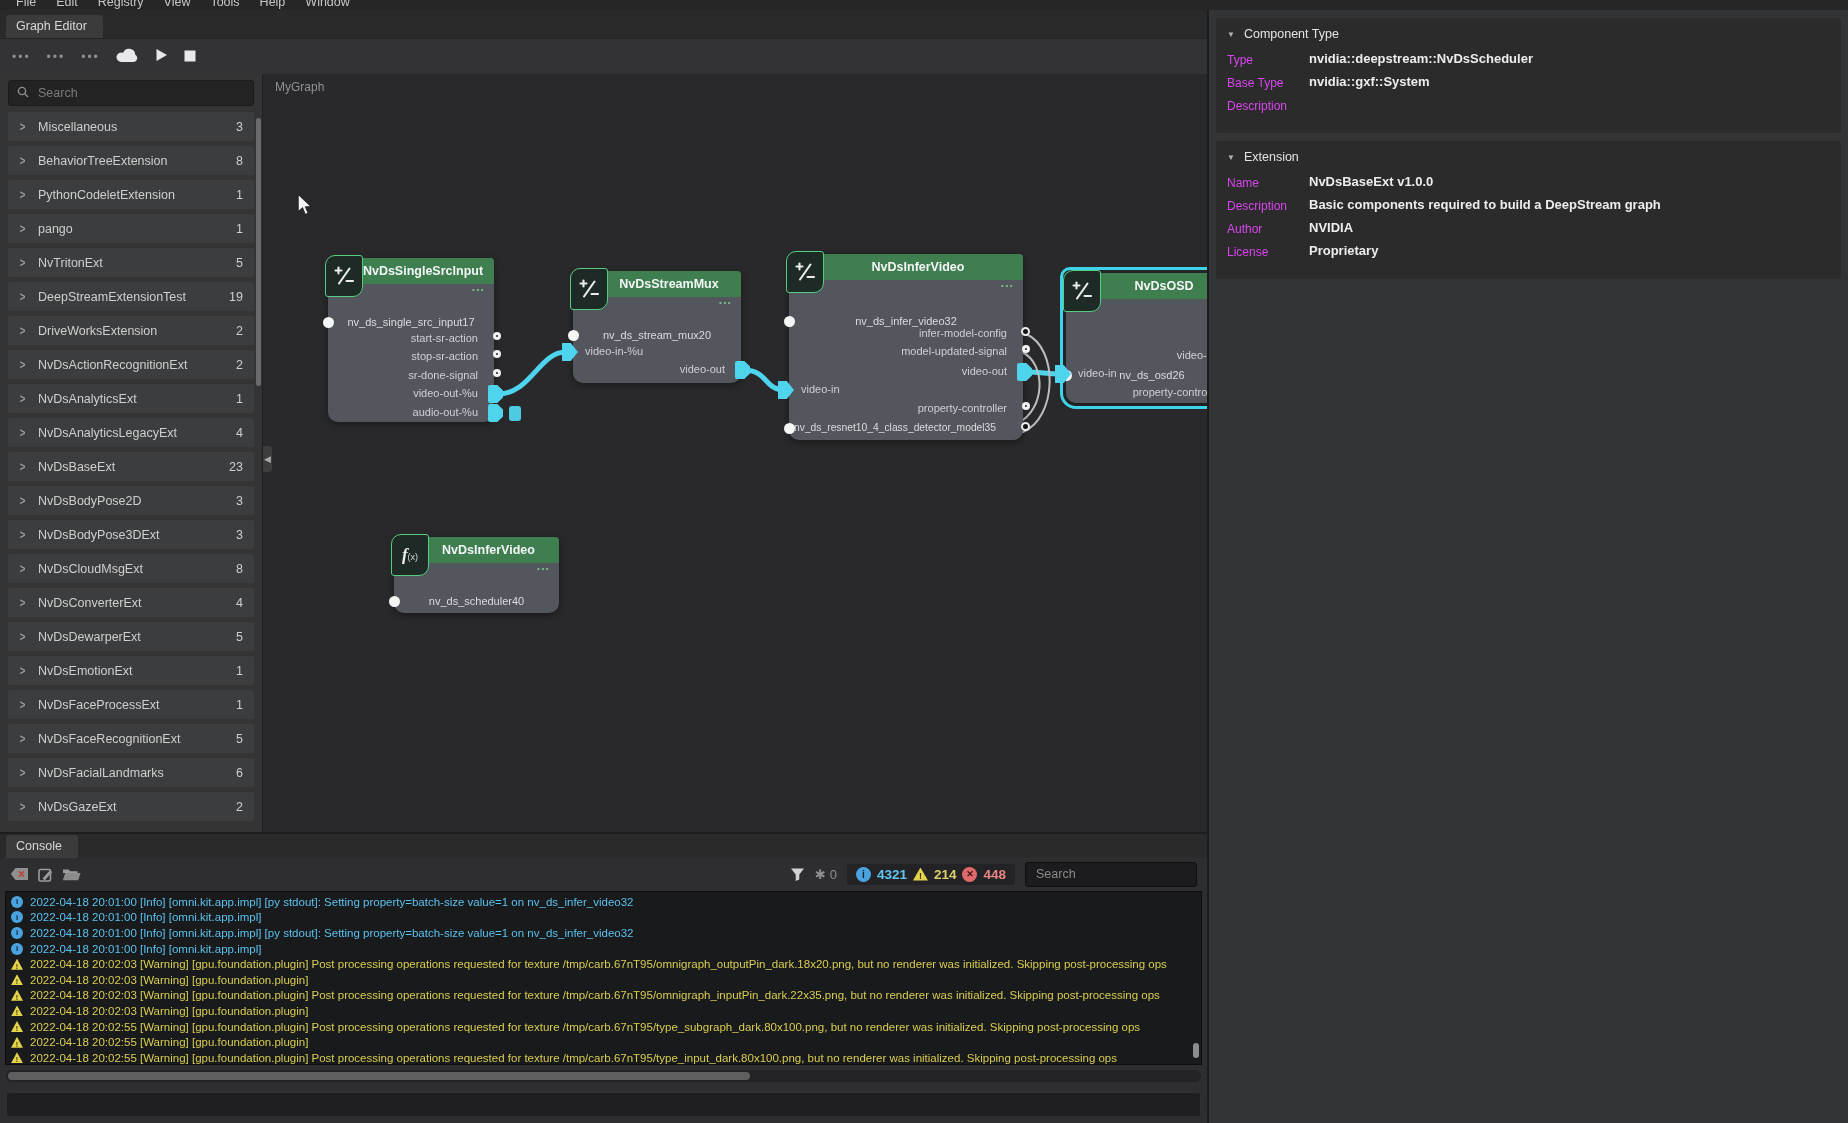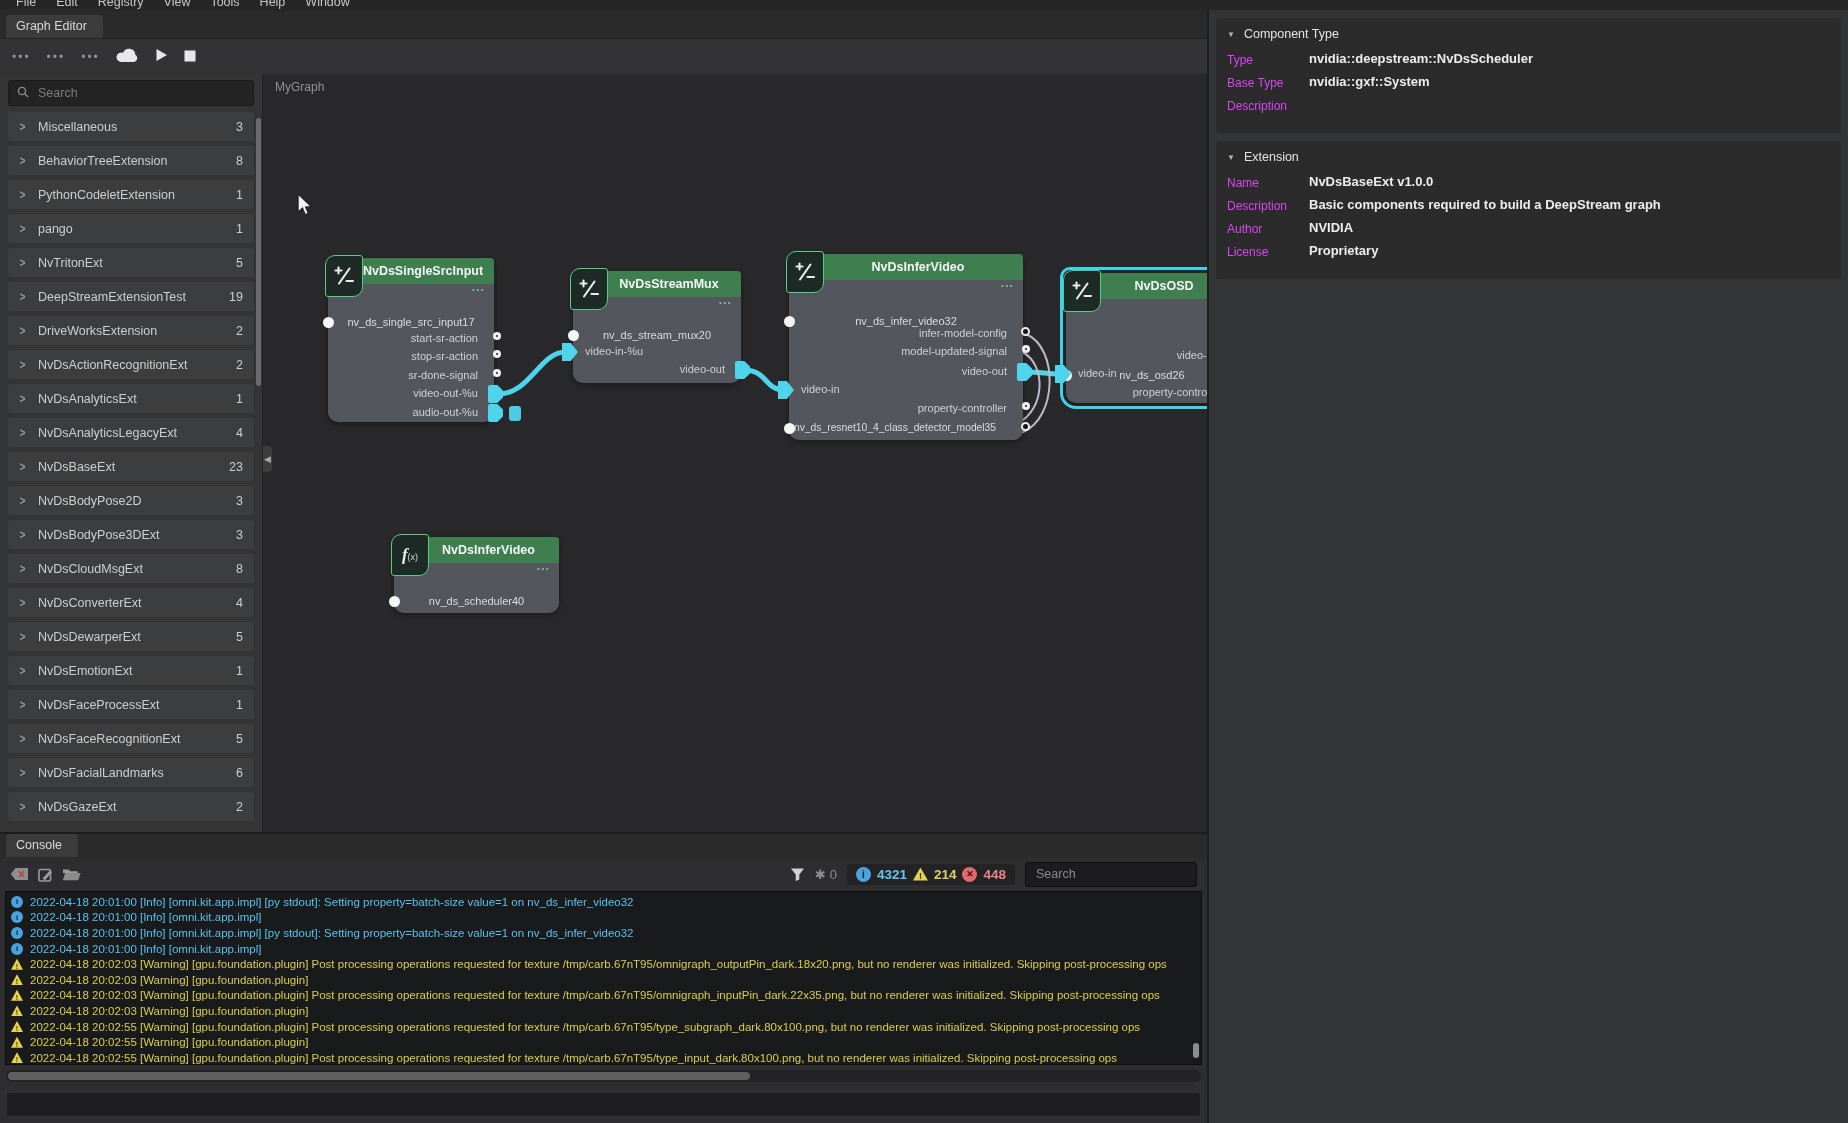--- a/index.html
+++ b/index.html
@@ -58,21 +58,21 @@
   .marker-dot{position:absolute;width:11px;height:11px;border-radius:50%;background:#f5f5f5;top:2px;}
   .marker-ring{position:absolute;width:8px;height:8px;border-radius:50%;border:3px solid #f2f2f2;background:#1e1f22;top:1px;}
   .marker-dotdark{position:absolute;width:9px;height:9px;border-radius:50%;background:#121317;border:2px solid #ececec;top:1px;}
   .marker-media-out{position:absolute;width:15px;height:18px;background:#4ed4ec;top:-1px;border-radius:2px;
                     clip-path:polygon(0 0,62% 0,100% 30%,100% 70%,62% 100%,0 100%);}
   .marker-media-in{position:absolute;width:16px;height:18px;background:#4ed4ec;top:-1px;
                    clip-path:polygon(0 0,55% 0,100% 50%,55% 100%,0 100%);}
   .marker-stub{position:absolute;width:12px;height:15px;background:#4ed4ec;border-radius:3px;top:1px;opacity:.95;}
   
   .console{height:291px;background:#2e2e30;display:flex;flex-direction:column;border-top:2px solid #1d1d1d;}
-  .c-tabbar{height:24px;background:#2a2a2a;display:flex;align-items:flex-start;padding-left:6px;}
+  .c-tabbar{height:24px;background:#2a2a2a;display:flex;align-items:center;padding-left:6px;}
   .c-toolrow{height:32px;display:flex;align-items:center;gap:10px;padding:0 10px;}
   .c-icons{display:flex;gap:9px;align-items:center;}
   .c-spacer{flex:1;}
   .star-wrap{display:flex;align-items:center;gap:4px;color:#8f8f8f;font-size:13px;}
   .count-strip{display:flex;align-items:center;gap:6px;background:#232325;border-radius:3px;padding:3px 9px;}
   .badge{width:15px;height:15px;border-radius:50%;display:flex;align-items:center;justify-content:center;
          font-size:10px;font-weight:700;flex:0 0 auto;}
   .badge.info{background:#4aa3df;color:#0d2234;}
   .badge.error{background:#df6a6a;color:#3a1010;font-size:9px;}
   .tri-warn{width:15px;height:13px;background:#e3d44c;clip-path:polygon(50% 0,100% 100%,0 100%);

